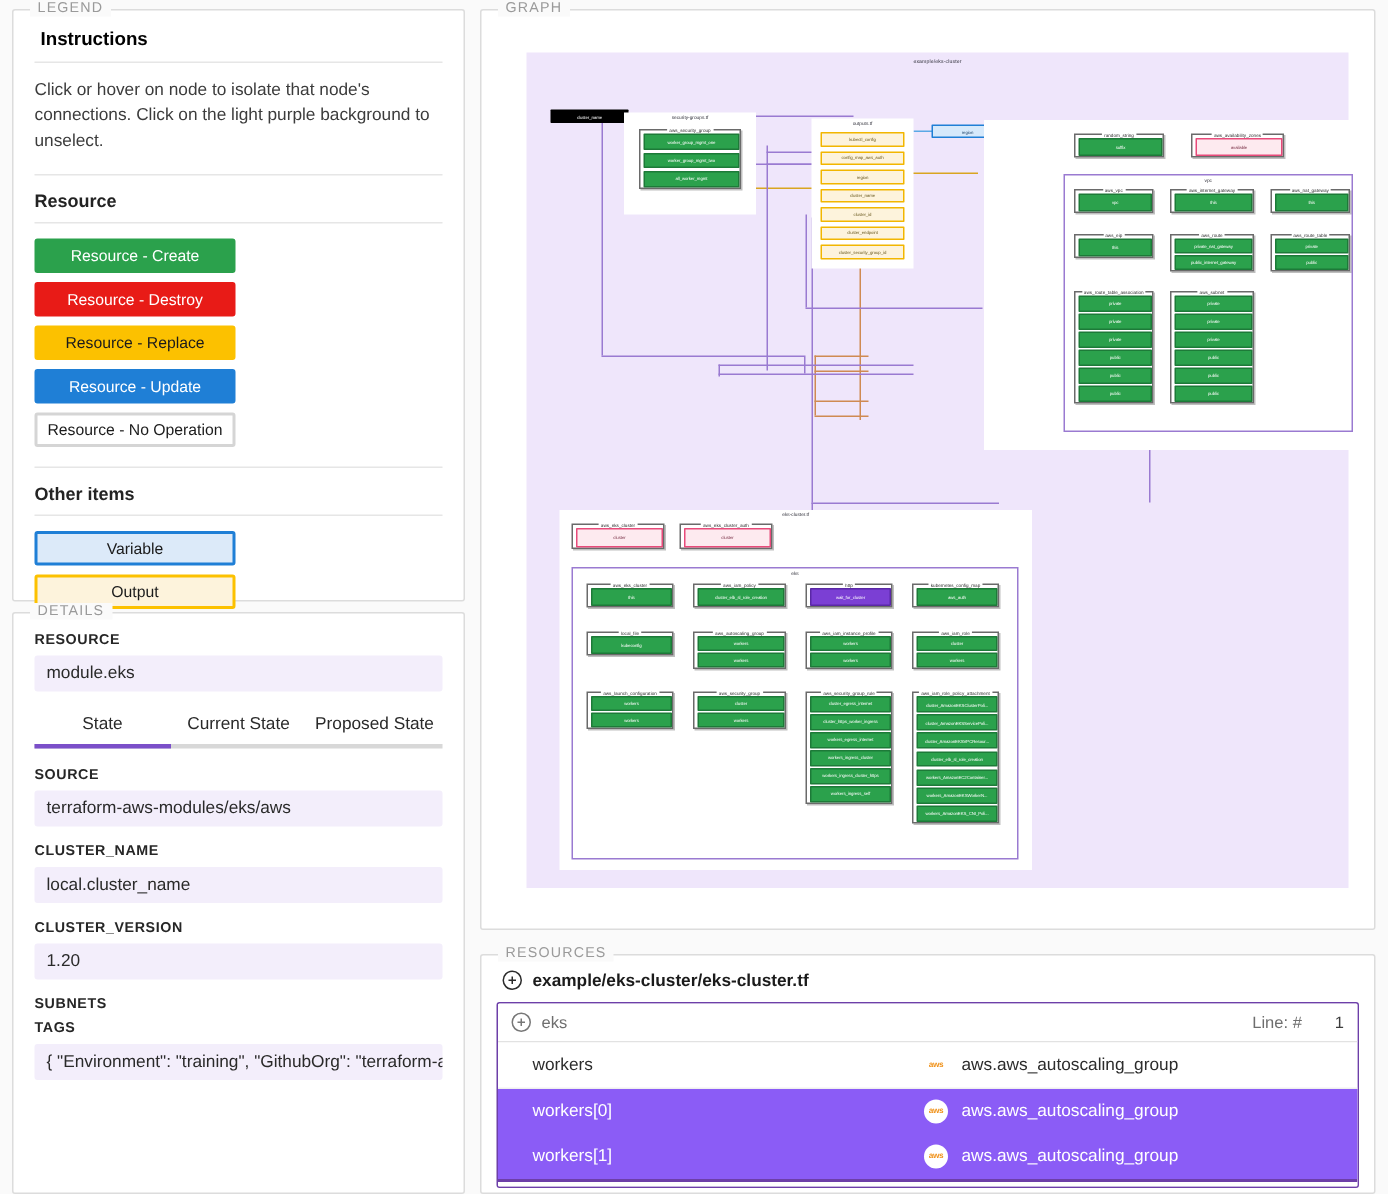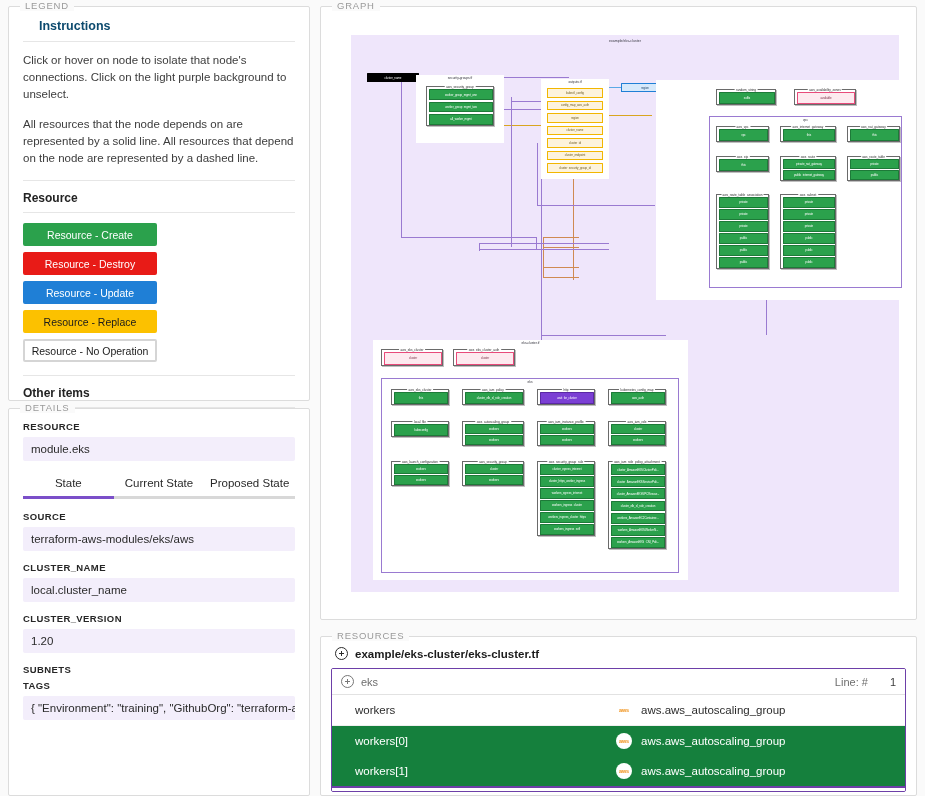--- a/index.html
+++ b/index.html
@@ -28,22 +28,22 @@
     font-size: 9.5px;
     letter-spacing: .8px;
     color: #9a9a9a;
     text-transform: uppercase;
   }
 
   
   #legend-panel { left: 8px; top: 6px; width: 302px; height: 395px; }
   .legend-inner { padding: 12px 14px 0 14px; }
   .legend-h {
-    font-size: 12.5px; font-weight: bold; color: #0c4a6e;
-    margin: 0 0 8px 16px;
+    font-size: 12.5px; font-weight: bold; color: #000000;
+    margin: 0 0 8px 4px;
   }
   .hr { height: 1px; background: #e6e6e6; margin: 7px 0 10px 0; }
   .legend-p {
     font-size: 11.5px; line-height: 17px; color: #3c3c3c;
     margin: 0 0 13px 0;
   }
   .legend-sub { font-size: 12px; font-weight: bold; margin: 2px 0 0 0; }
   .swatch-grid {
     display: flex; flex-wrap: wrap; gap: 6px 6px;
     margin-top: 2px;
@@ -167,21 +167,21 @@
   .res-head .lnv { color: #3c3c3c; }
   .res-row {
     display: flex; align-items: center;
     font-size: 11.5px;
     padding: 7px 9px;
     cursor: pointer;
   }
   .res-row .nm { flex: 0 0 275px; padding-left: 14px; }
   .res-row .ty { display: flex; align-items: center; gap: 9px; }
   .res-row.white { background: #ffffff; color: #2c2c2c; border-bottom: 1px solid #efefef; }
-  .res-row.green { background: #15803d; color: #ffffff; }
+  .res-row.green { background: #8b5cf6; color: #ffffff; }
   .res-row.partial { background: #ffffff; height: 5px; padding: 0; border-top: 2px solid #6d3fa8; }
 
   .circ-plus {
     width: 13px; height: 13px; border-radius: 50%;
     border: 1.3px solid #2b2b2b; position: relative; flex: 0 0 13px;
   }
   .circ-plus::before, .circ-plus::after {
     content: ""; position: absolute; background: #2b2b2b;
   }
   .circ-plus::before { left: 2.6px; right: 2.6px; top: 5.2px; height: 1.3px; }
@@ -202,29 +202,28 @@
 <body>
 
 <div class="app">
 
   <section class="panel" id="legend-panel">
     <span class="panel-legend">LEGEND</span>
     <div class="legend-inner">
       <div class="legend-h">Instructions</div>
       <div class="hr"></div>
       <p class="legend-p">Click or hover on node to isolate that node's connections. Click on the light purple background to unselect.</p>
-      <p class="legend-p">All resources that the node depends on are represented by a solid line. All resources that depend on the node are represented by a dashed line.</p>
       <div class="hr"></div>
       <div class="legend-sub">Resource</div>
       <div class="hr"></div>
       <div class="swatch-grid" id="resource-swatches">
           <div class="swatch" style="background: rgb(43, 161, 76); color: rgb(255, 255, 255); border: 2px solid rgb(43, 161, 76);">Resource - Create</div>
           <div class="swatch" style="background: rgb(232, 27, 23); color: rgb(255, 255, 255); border: 2px solid rgb(232, 27, 23);">Resource - Destroy</div>
+          <div class="swatch" style="background: rgb(252, 193, 0); color: rgb(27, 27, 27); border: 2px solid rgb(252, 193, 0);">Resource - Replace</div>
           <div class="swatch" style="background: rgb(31, 127, 214); color: rgb(255, 255, 255); border: 2px solid rgb(31, 127, 214);">Resource - Update</div>
-          <div class="swatch" style="background: rgb(252, 193, 0); color: rgb(27, 27, 27); border: 2px solid rgb(252, 193, 0);">Resource - Replace</div>
           <div class="swatch" style="background: rgb(255, 255, 255); color: rgb(27, 27, 27); border: 2px solid rgb(213, 213, 213);">Resource - No Operation</div>
         </div>
       <div class="hr" style="margin-top:13px"></div>
       <div class="legend-sub">Other items</div>
       <div class="hr"></div>
       <div class="swatch-grid" id="other-swatches">
           <div class="swatch" style="background: rgb(220, 234, 249); color: rgb(27, 27, 27); border: 2px solid rgb(31, 127, 214);">Variable</div>
           <div class="swatch" style="background: rgb(253, 243, 220); color: rgb(27, 27, 27); border: 2px solid rgb(252, 193, 0);">Output</div>
           <div class="swatch" style="background: rgb(253, 234, 239); color: rgb(27, 27, 27); border: 2px solid rgb(232, 68, 122);">Data</div>
           <div class="swatch" style="background: rgb(255, 255, 255); color: rgb(123, 63, 212); border: 2px solid rgb(123, 63, 212);">Module</div>

